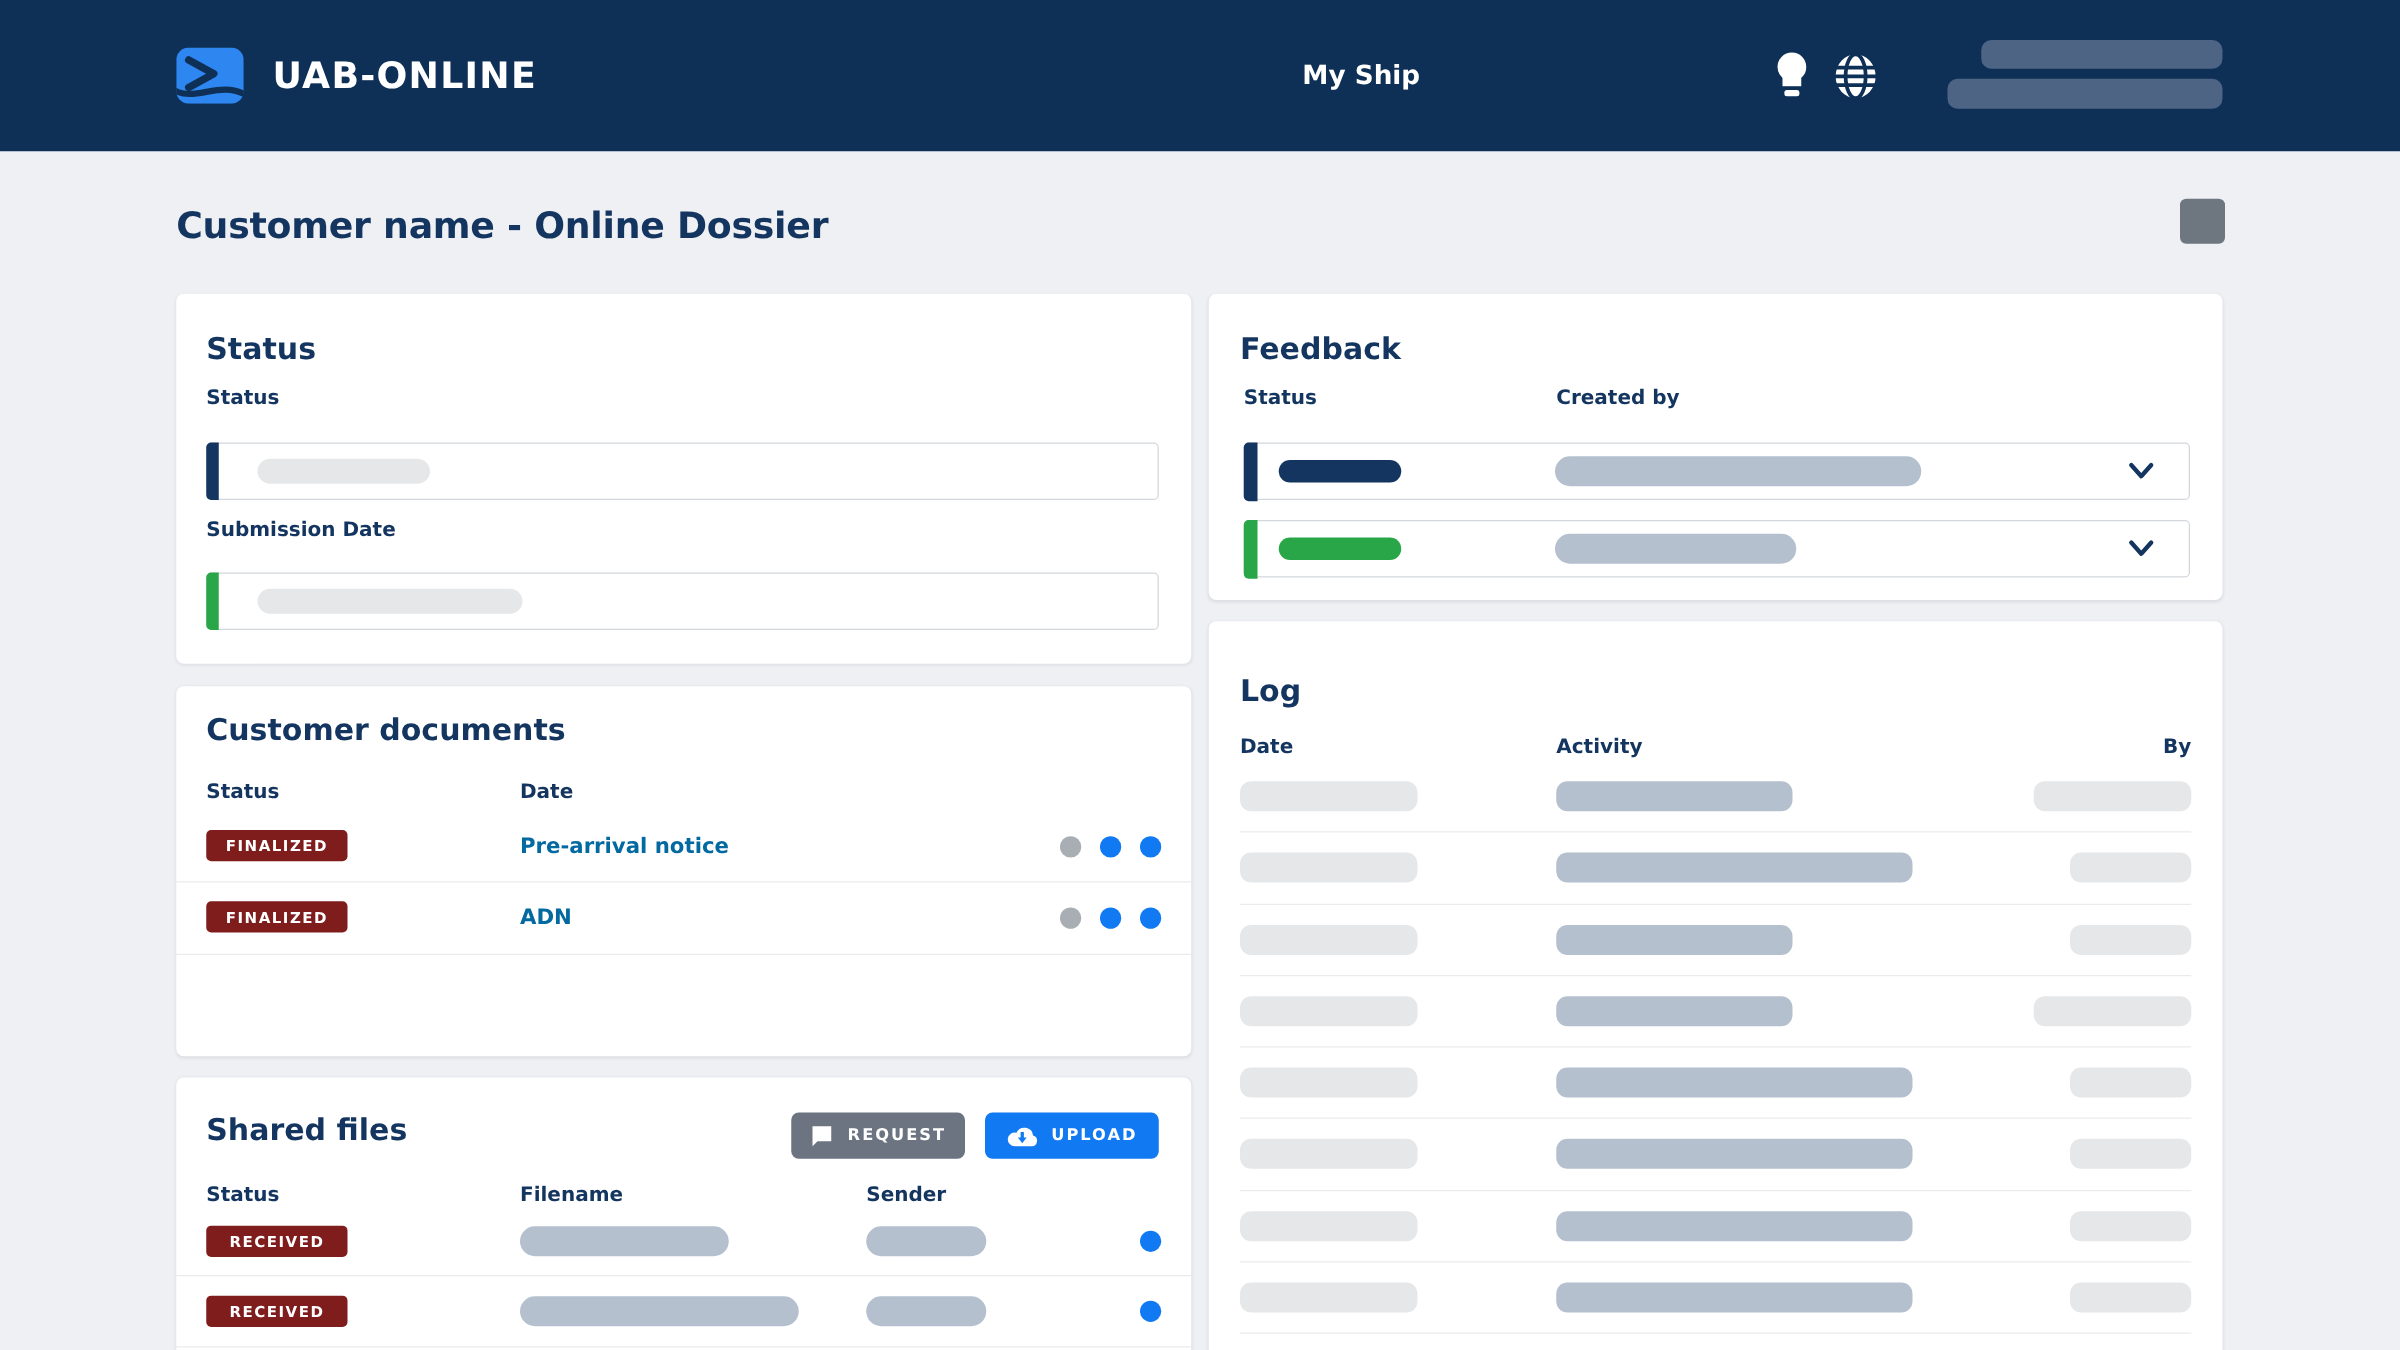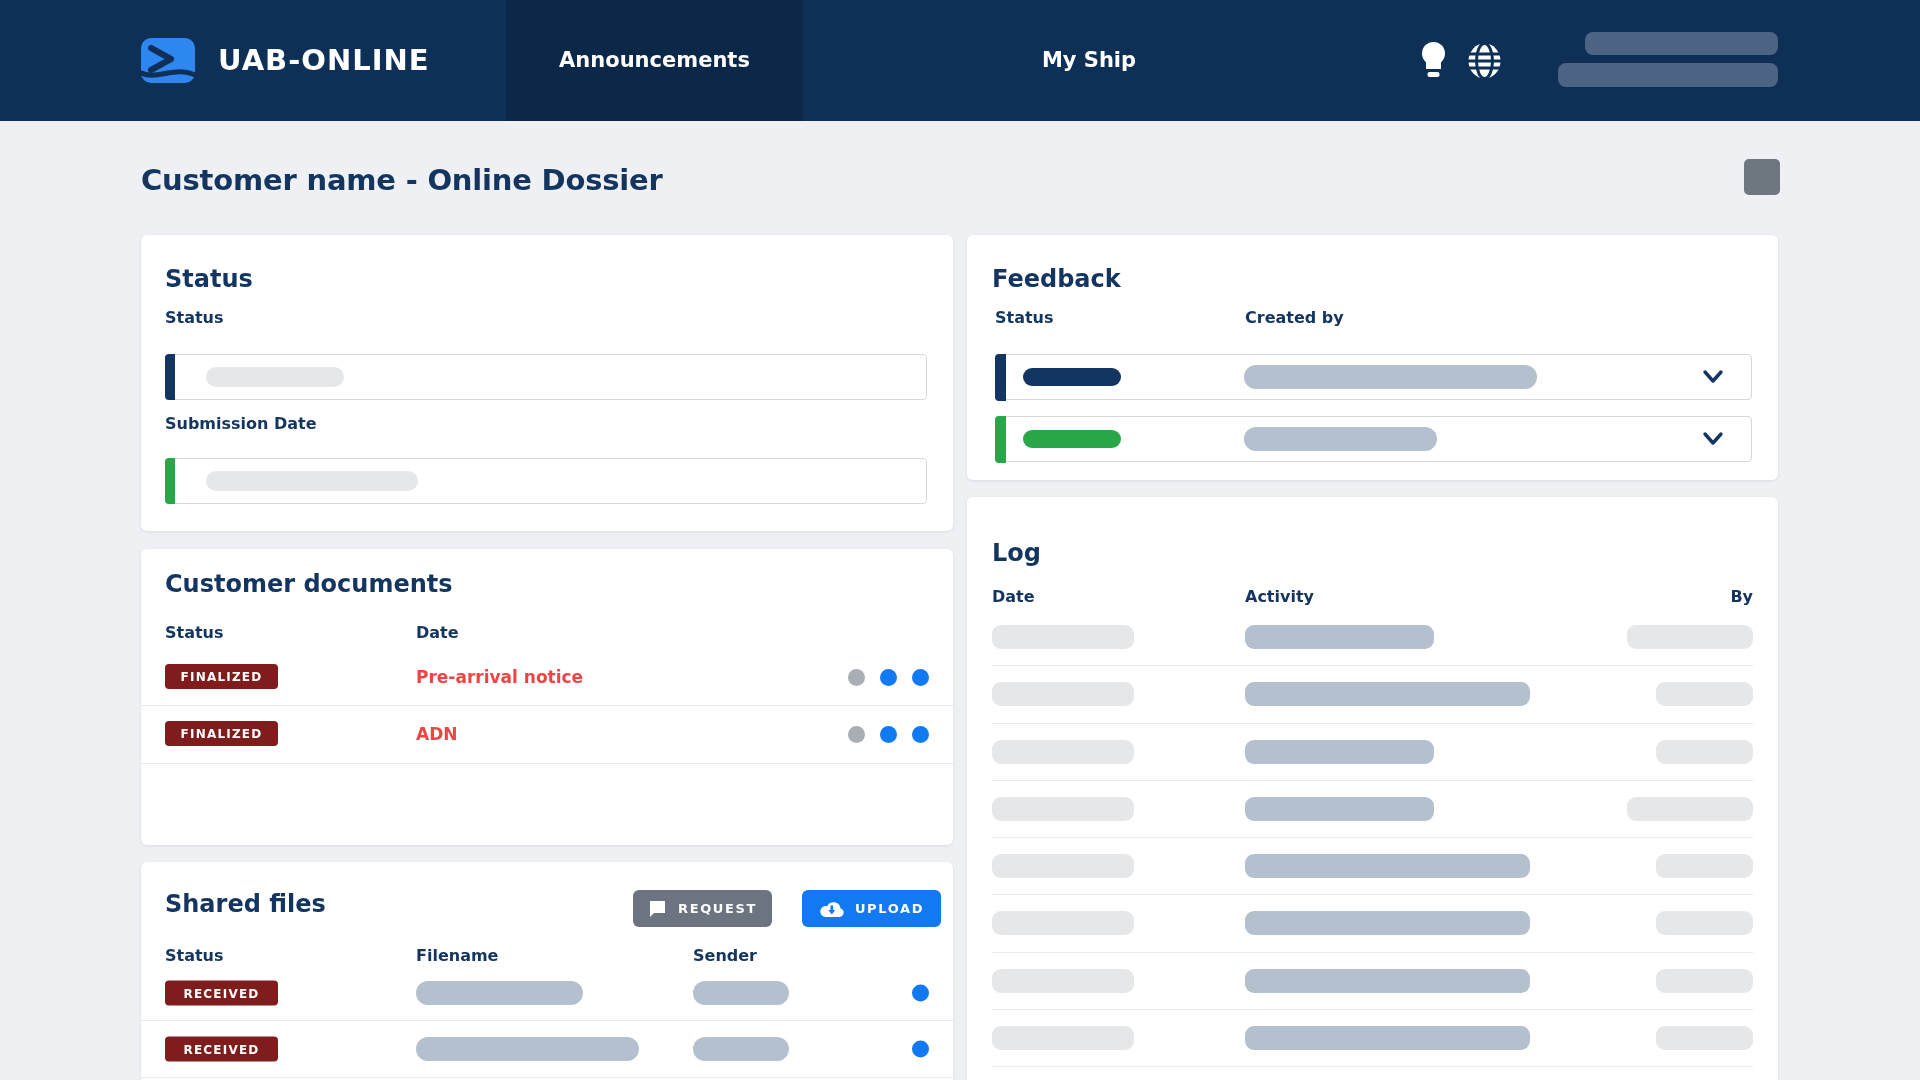--- a/index.html
+++ b/index.html
@@ -51,32 +51,32 @@
   .inputbox .bar{position:absolute;left:-1px;top:-1px;bottom:-1px;width:10px;
                  border-radius:4px 0 0 4px;}
   .bar.navy{background:#13355f;} .bar.green{background:#29a647;}
   .inputbox .ph{position:absolute;left:40px;top:12px;height:20px;border-radius:10px;background:#e5e7e9;}
   
   .card-gendocs{left:141px;top:549px;width:812px;height:296px;}
   .gd-rows{position:absolute;top:100px;left:0;right:0;}
   .gd-row{position:relative;height:56.3px;}
   .gd-row .badge{left:24px;top:15px;}
   .gd-name{position:absolute;left:275px;top:50%;transform:translateY(-50%);
-           color:#ef4444;font-size:17px;font-weight:600;}
+           color:#0369a1;font-size:17px;font-weight:600;}
   .dot{position:absolute;width:17px;height:17px;border-radius:50%;top:19.5px;cursor:pointer;}
   .dot.grey{background:#a9aeb4;left:707px;}
   .dot.blue{background:#1179f2;}
   .dot.b1{left:739px;} .dot.b2{left:771px;}
   
   .card-shared{left:141px;top:862px;width:812px;height:320px;}
   .btn{position:absolute;top:28px;height:37px;border:none;border-radius:6px;cursor:pointer;
        display:flex;align-items:center;justify-content:center;gap:11px;
        color:#fff;font-family:inherit;font-size:13px;font-weight:700;letter-spacing:1.6px;}
   .btn-request{left:492px;width:139px;background:#6b7480;}
-  .btn-upload{left:647px;width:139px;background:#1179f2;margin-left:14px;}
+  .btn-upload{left:647px;width:139px;background:#1179f2;}
   .sf-rows{position:absolute;top:104px;left:0;right:0;}
   .sf-row{position:relative;}
   .sf-row.r1{height:54px;} .sf-row.r2{height:56px;}
   .sf-row .badge{left:24px;top:50%;transform:translateY(-50%);}
   .sf-row .pill{height:24px;top:50%;transform:translateY(-50%);}
   .sf-file{left:275px;} .sf-sender{left:552px;width:96px;}
   .sf-dot{position:absolute;width:17px;height:17px;border-radius:50%;background:#1179f2;
           left:771px;top:50%;transform:translateY(-50%);cursor:pointer;}
   
   .card-feedback{left:967px;top:235px;width:811px;height:245px;text-align:center;}
@@ -102,21 +102,20 @@
 <body>
 
 <div class="header">
   <svg class="logo" viewBox="0 0 54 45">
     <rect x="0" y="0" width="54" height="45" rx="10" fill="#2e86f0"></rect>
     <path d="M10 10 L30 21 L10 32" fill="none" stroke="#0e3056" stroke-width="6" stroke-linecap="round" stroke-linejoin="round"></path>
     <path d="M-2 34 C 16 44, 34 26, 56 38" fill="none" stroke="#0e3056" stroke-width="5"></path>
   </svg>
   <div class="brand">UAB-ONLINE</div>
 
-  <div class="tab tab-announcements active">Announcements</div>
   <div class="tab tab-myship">My Ship</div>
 
   <svg class="hdr-icon icon-bulb" width="29" height="39" viewBox="0 0 29 39">
     <circle cx="14.5" cy="12.5" r="11.5" fill="#fff"></circle>
     <path d="M7 16 h15 v12 h-15 z" fill="#fff"></path>
     <rect x="7" y="28.5" width="15" height="2.5" fill="#0e3056"></rect>
     <rect x="8.5" y="31" width="12" height="5" rx="2" fill="#fff"></rect>
   </svg>
   <svg class="hdr-icon icon-globe" width="37" height="38" viewBox="0 0 37 38">
     <ellipse cx="18.5" cy="19" rx="16" ry="17.5" fill="#fff"></ellipse>

